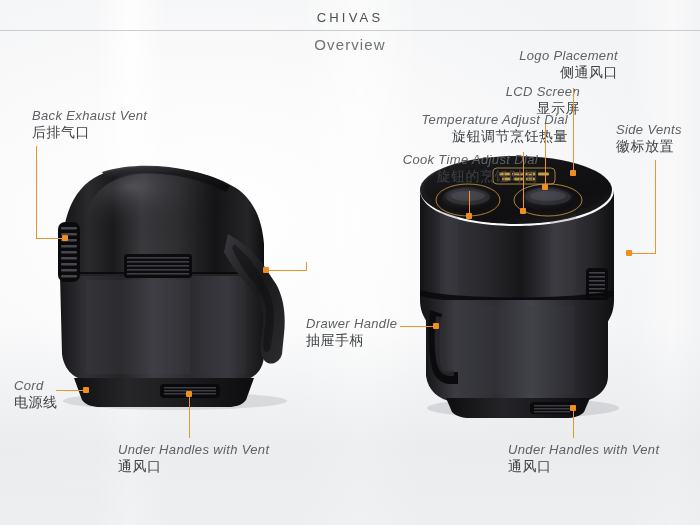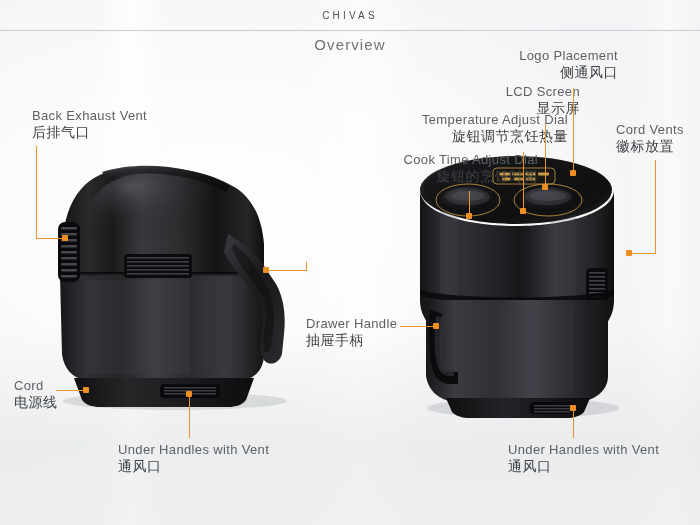--- a/index.html
+++ b/index.html
@@ -40,21 +40,21 @@
     background: linear-gradient(180deg, rgba(232,234,236,0) 0%, rgba(226,229,231,.55) 60%, rgba(233,235,237,.6) 100%);
     pointer-events: none;
   }
 
   
   .brand {
     position: absolute;
     left: 0; right: 0;
     top: 10px;
     text-align: center;
-    font-size: 10px;
+    font-size: 13px;
     letter-spacing: 3.2px;
     color: #4d4f52;
     font-family: "Liberation Sans", sans-serif;
   }
   .rule {
     position: absolute;
     left: 0; right: 0;
     top: 30px;
     height: 1px;
     background: #c9ccd0;
@@ -73,20 +73,21 @@
   .callout {
     position: absolute;
     color: #5d6063;
     line-height: 1.18;
     white-space: nowrap;
   }
   .callout .en {
     font-size: 13px;
     letter-spacing: .35px;
     color: #5e6164;
+    font-style: italic;
   }
   .callout .cn {
     font-size: 14px;
     letter-spacing: .5px;
     color: #3f4245;
     margin-top: 1px;
   }
   .callout.right-align { text-align: right; }
 
   
@@ -410,21 +411,21 @@
   <div class="dot" style="left:542px; top:184px;"></div>
 
   <div class="callout right-align" style="left:470px; top:48px; width:148px;">
     <div class="en">Logo Placement</div>
     <div class="cn">侧通风口</div>
   </div>
   <div class="lead v" style="left:573px; top:88px; height:84px;"></div>
   <div class="dot" style="left:570px; top:170px;"></div>
 
   <div class="callout" style="left:616px; top:122px;">
-    <div class="en">Cord Vents</div>
+    <div class="en">Side Vents</div>
     <div class="cn">徽标放置</div>
   </div>
   <div class="lead v" style="left:655px; top:160px; height:94px;"></div>
   <div class="lead h" style="left:629px; top:253px; width:27px;"></div>
   <div class="dot" style="left:626px; top:250px;"></div>
 
   <div class="callout" style="left:306px; top:316px;">
     <div class="en">Drawer Handle</div>
     <div class="cn">抽屉手柄</div>
   </div>

